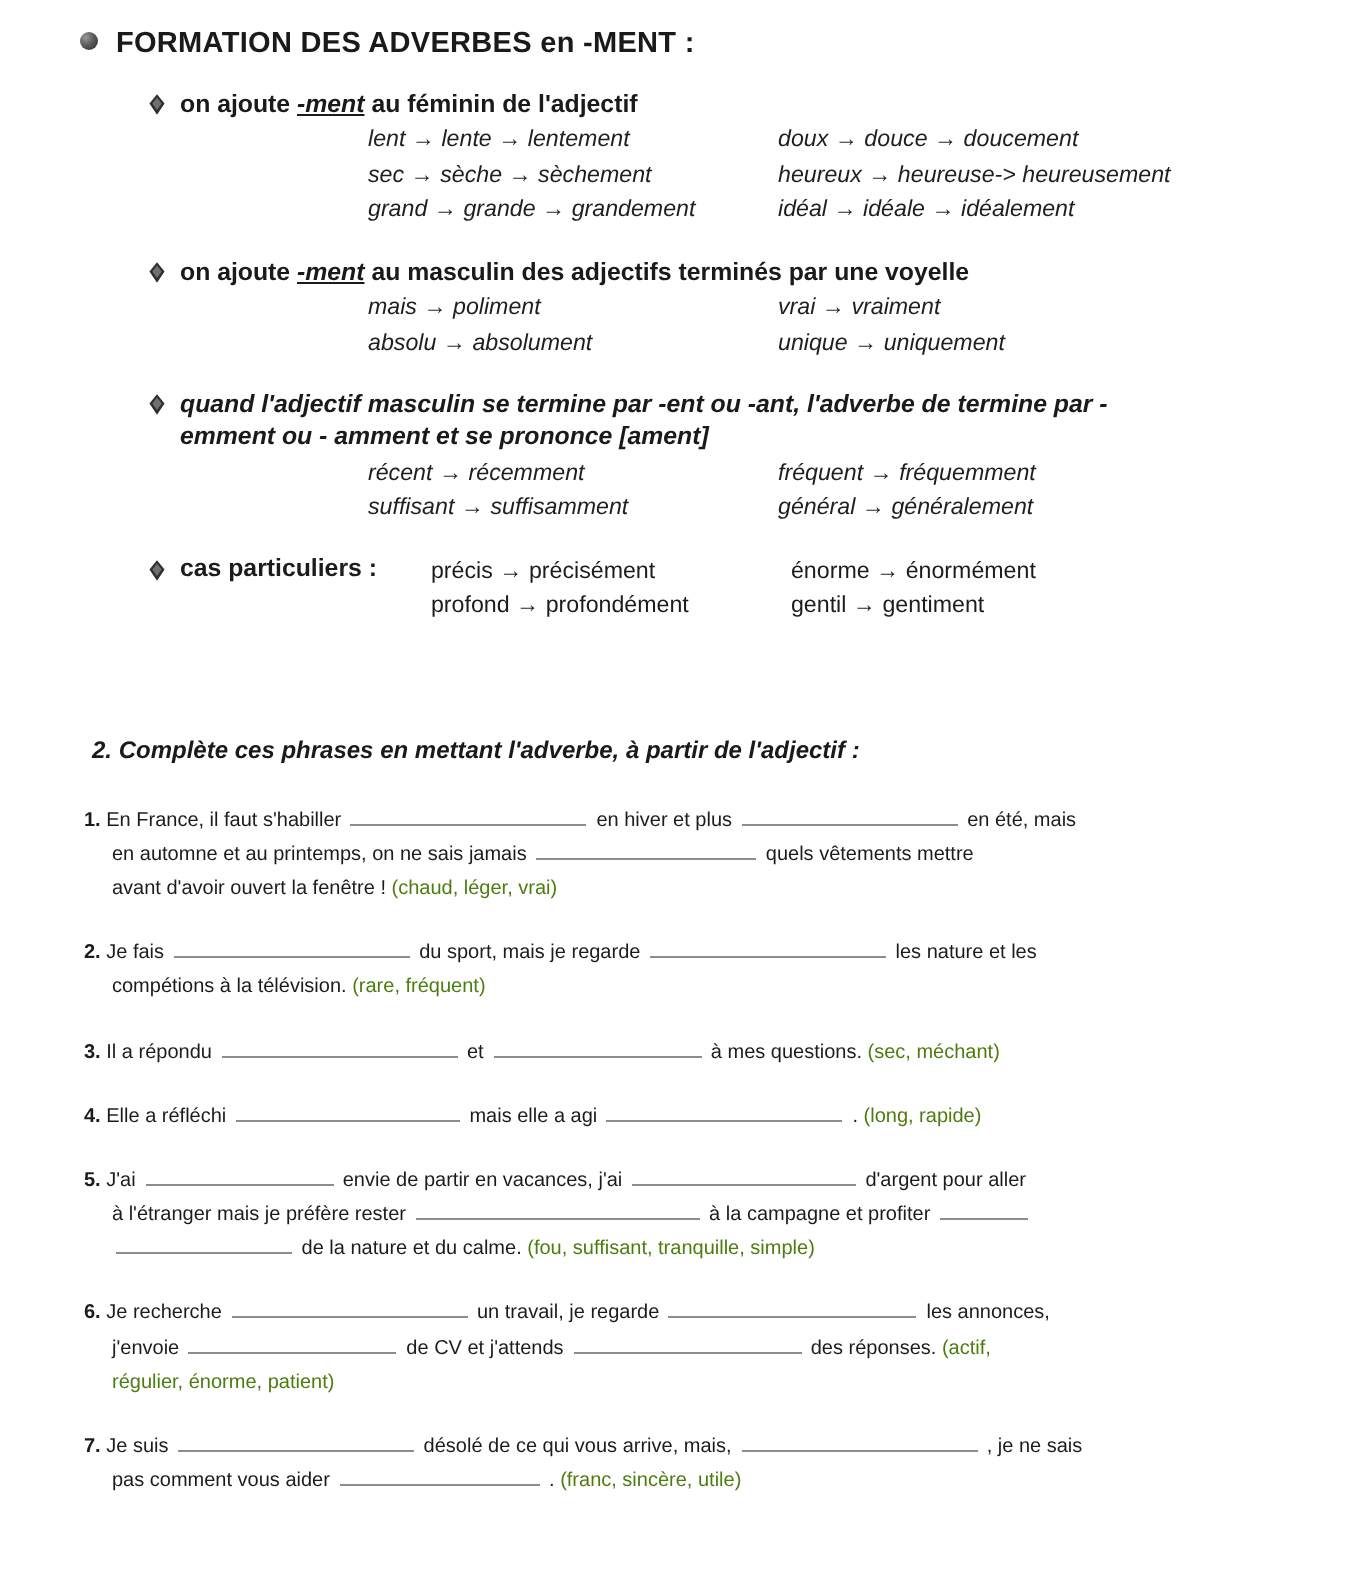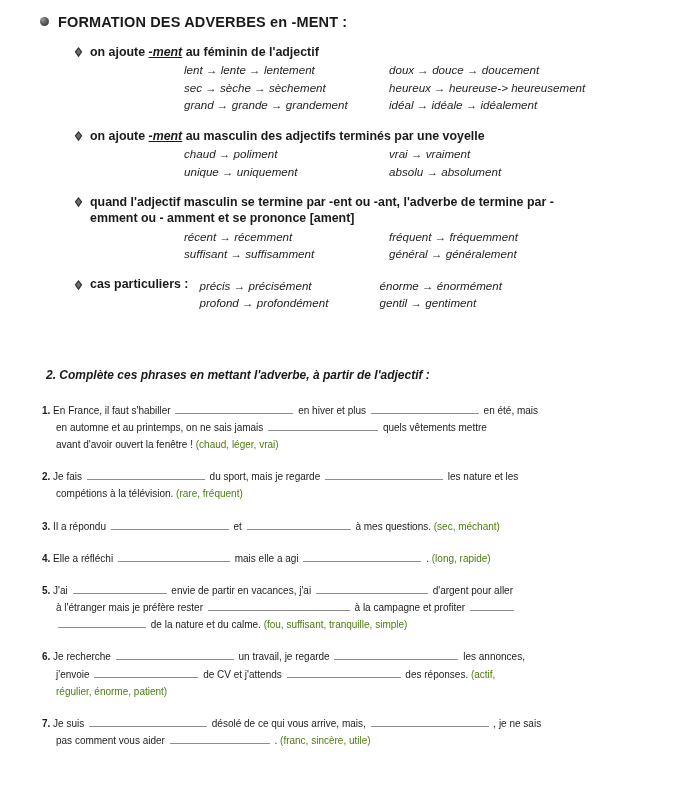--- a/index.html
+++ b/index.html
@@ -99,24 +99,23 @@
   }
   .cas-label {
     font-size: 12.4px;
     font-weight: bold;
     white-space: nowrap;
   }
   .cas-grid {
     display: grid;
     grid-template-columns: 180px auto;
     row-gap: 1px;
-    font-style: italic;
     font-size: 11.6px;
     line-height: 1.42;
-    margin-left: 4px;
+    margin-left: 20px;
     margin-top: 1px;
   }
 
   
   .exercise-title {
     margin: 56px 0 0 46px;
     font-size: 12px;
     font-weight: bold;
     font-style: italic;
     color: #1a1a1a;
@@ -183,33 +182,33 @@
         </div>
         <div class="rule-block">
           <div class="rule-head">
             <svg class="bullet-diamond" viewBox="0 0 10 12">
               <path d="M5 0 L9.2 5.2 L5 11.4 L0.8 5.2 Z" fill="#2f2f2f"></path>
               <path d="M5 1.8 L7.6 5.2 L5 8.8 L2.4 5.2 Z" fill="#6f6f6f"></path>
             </svg>
             <div class="rule-head-text">on ajoute <em>-ment</em> au masculin des adjectifs terminés par une voyelle</div>
           </div>
           <div class="examples">
-            <span>chaud → poliment</span>
+            <span>mais → poliment</span>
             <span>vrai → vraiment</span>
+            <span>absolu → absolument</span>
             <span>unique → uniquement</span>
-            <span>absolu → absolument</span>
           </div>
         </div>
         <div class="rule-block">
           <div class="rule-head">
             <svg class="bullet-diamond" viewBox="0 0 10 12">
               <path d="M5 0 L9.2 5.2 L5 11.4 L0.8 5.2 Z" fill="#2f2f2f"></path>
               <path d="M5 1.8 L7.6 5.2 L5 8.8 L2.4 5.2 Z" fill="#6f6f6f"></path>
             </svg>
-            <div class="rule-head-text" style="max-width: 480px;">quand l'adjectif masculin se termine par -ent ou -ant, l'adverbe de termine par -emment ou - amment et se prononce [ament]</div>
+            <div class="rule-head-text" style="max-width: 480px; font-style: italic;">quand l'adjectif masculin se termine par -ent ou -ant, l'adverbe de termine par -emment ou - amment et se prononce [ament]</div>
           </div>
           <div class="examples">
             <span>récent → récemment</span>
             <span>fréquent → fréquemment</span>
             <span>suffisant → suffisamment</span>
             <span>général → généralement</span>
           </div>
         </div>
       </div>
 

